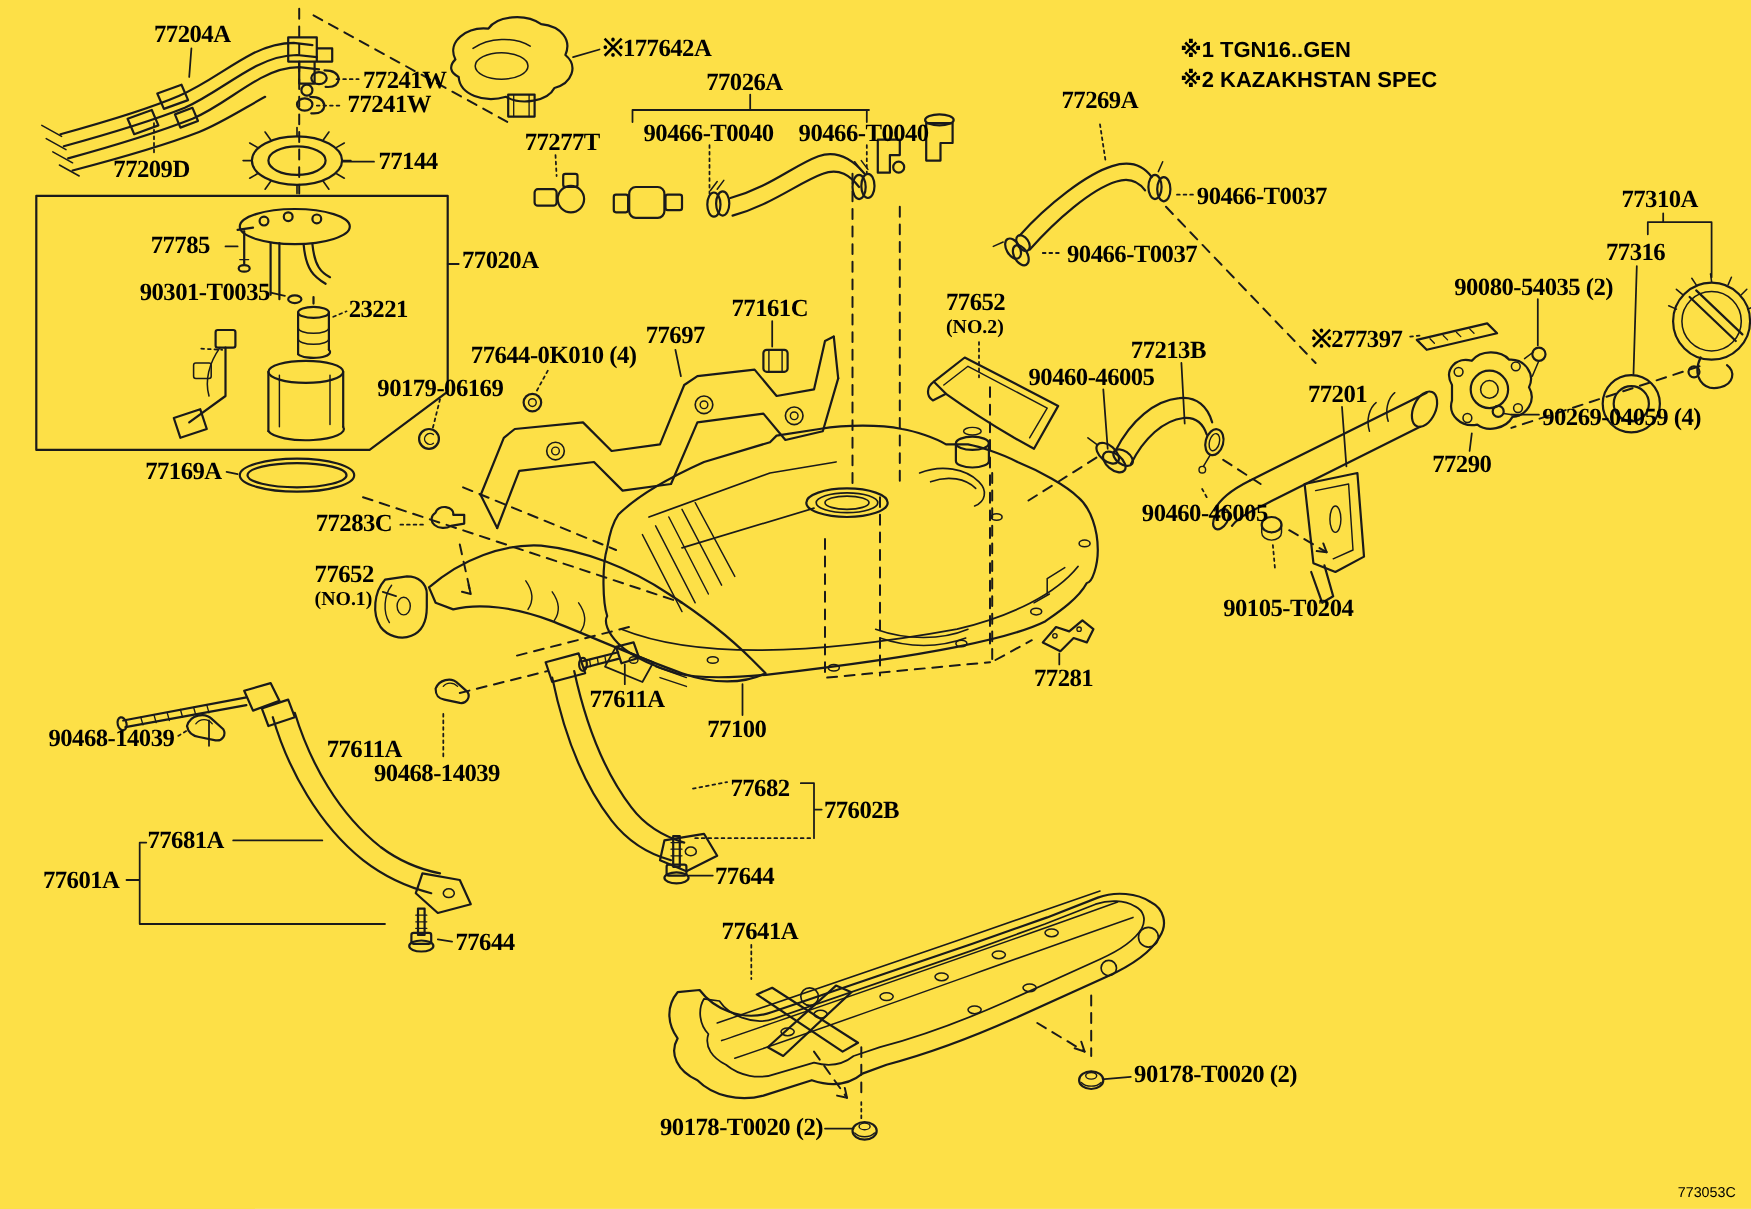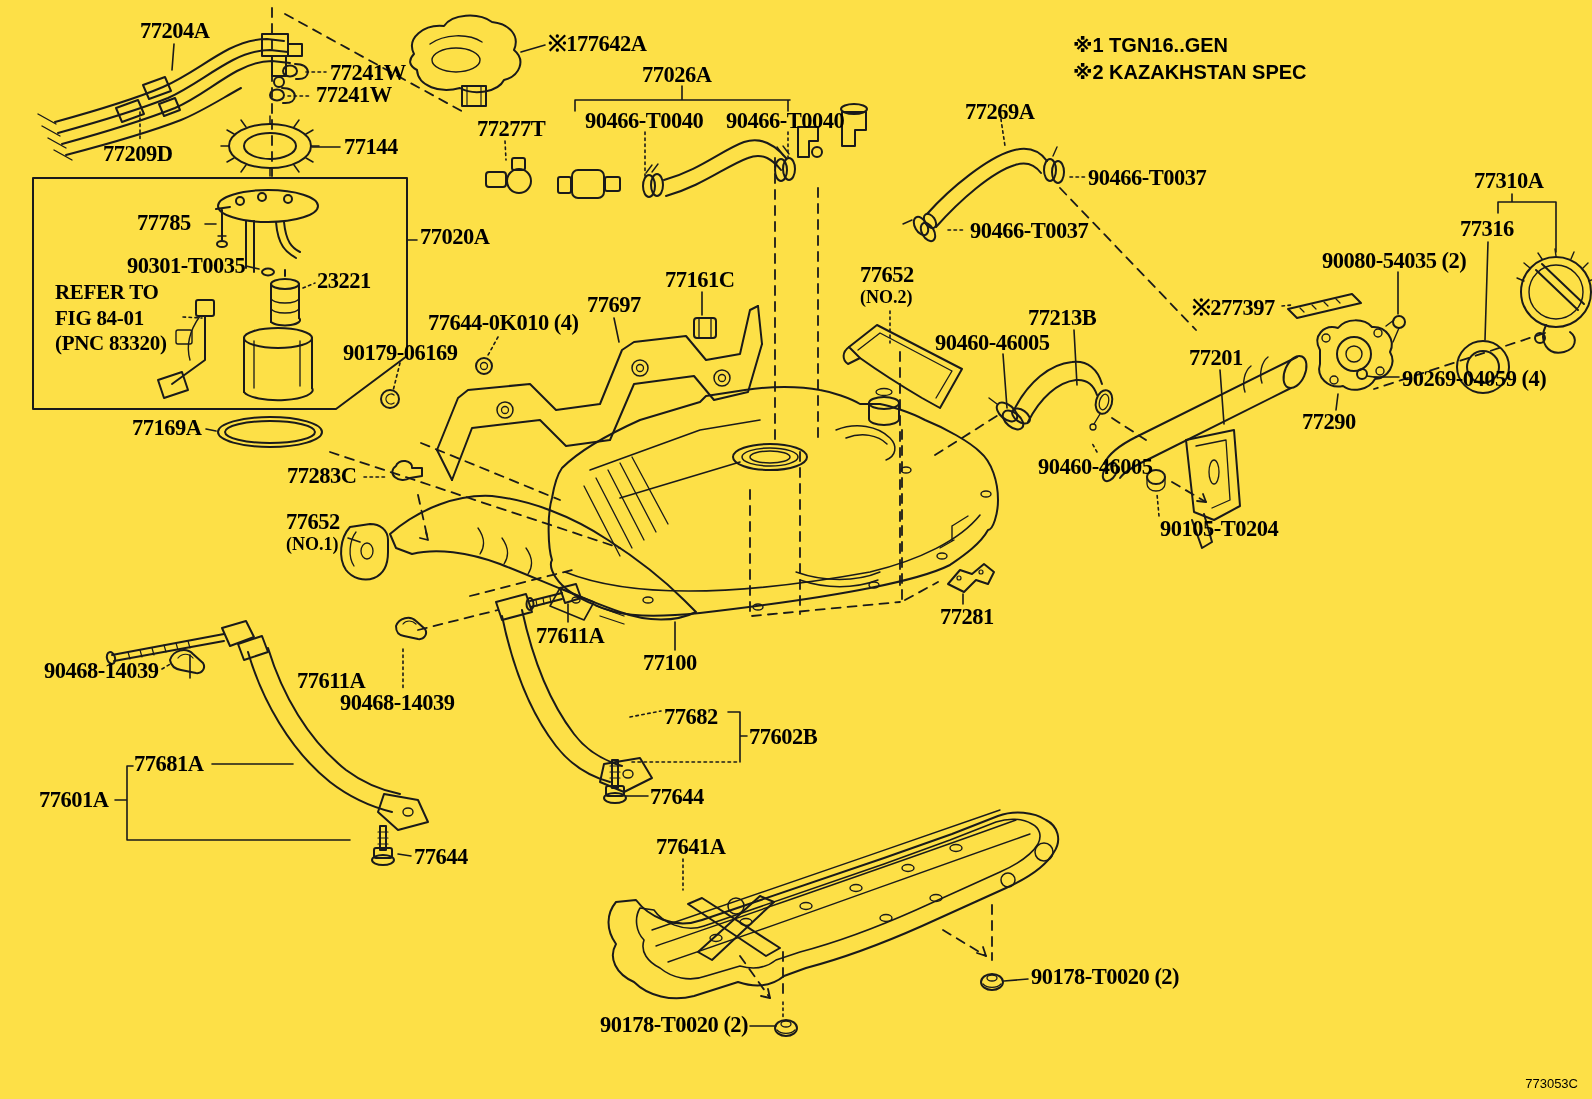--- a/index.html
+++ b/index.html
@@ -340,21 +340,21 @@
       <div class="plabel" style="left: 140px; top: 20px;">77204A</div>
       <div class="plabel" style="left: 330px; top: 62px;">77241W</div>
       <div class="plabel" style="left: 316px; top: 84px;">77241W</div>
       <div class="plabel" style="left: 103px; top: 143px;">77209D</div>
       <div class="plabel" style="left: 344px; top: 136px;">77144</div>
       <div class="plabel" style="left: 548px; top: 33px;">※177642A</div>
       <div class="plabel" style="left: 642px; top: 64px;">77026A</div>
       <div class="plabel" style="left: 585px; top: 110px;">90466-T0040</div>
       <div class="plabel" style="left: 726px; top: 110px;">90466-T0040</div>
       <div class="plabel" style="left: 477px; top: 118px;">77277T</div>
-      <div class="plabel" style="left: 965px; top: 101px;">77269A</div>
+      <div class="plabel" style="left: 965px; top: 80px;">77269A</div>
       <div class="plabel" style="left: 1088px; top: 167px;">90466-T0037</div>
       <div class="plabel" style="left: 970px; top: 220px;">90466-T0037</div>
       <div class="plabel" style="left: 1474px; top: 170px;">77310A</div>
       <div class="plabel" style="left: 1460px; top: 218px;">77316</div>
       <div class="plabel" style="left: 1322px; top: 250px;">90080-54035 (2)</div>
       <div class="plabel" style="left: 1192px; top: 297px;">※277397</div>
       <div class="plabel" style="left: 1189px; top: 347px;">77201</div>
       <div class="plabel" style="left: 1402px; top: 368px;">90269-04059 (4)</div>
       <div class="plabel" style="left: 1302px; top: 411px;">77290</div>
       <div class="plabel" style="left: 137px; top: 212px;">77785</div>
@@ -363,21 +363,21 @@
       <div class="plabel" style="left: 317px; top: 270px;">23221</div>
       <div class="plabel" style="left: 132px; top: 417px;">77169A</div>
       <div class="plabel" style="left: 343px; top: 342px;">90179-06169</div>
       <div class="plabel" style="left: 428px; top: 312px;">77644-0K010 (4)</div>
       <div class="plabel" style="left: 587px; top: 294px;">77697</div>
       <div class="plabel" style="left: 665px; top: 269px;">77161C</div>
       <div class="plabel" style="left: 860px; top: 264px;">77652<div class="plabel-sub">(NO.2)</div></div>
       <div class="plabel" style="left: 935px; top: 332px;">90460-46005</div>
       <div class="plabel" style="left: 1028px; top: 307px;">77213B</div>
       <div class="plabel" style="left: 1038px; top: 456px;">90460-46005</div>
-      <div class="plabel" style="left: 1112px; top: 518px; margin-left: 48px;">90105-T0204</div>
+      <div class="plabel" style="left: 1112px; top: 542px;">90105-T0204</div>
       <div class="plabel" style="left: 287px; top: 465px;">77283C</div>
       <div class="plabel" style="left: 286px; top: 511px;">77652<div class="plabel-sub">(NO.1)</div></div>
       <div class="plabel" style="left: 536px; top: 625px;">77611A</div>
       <div class="plabel" style="left: 643px; top: 652px;">77100</div>
       <div class="plabel" style="left: 940px; top: 606px; text-align: center;">77281</div>
       <div class="plabel" style="left: 44px; top: 660px;">90468-14039</div>
       <div class="plabel" style="left: 297px; top: 670px;">77611A</div>
       <div class="plabel" style="left: 340px; top: 692px;">90468-14039</div>
       <div class="plabel" style="left: 134px; top: 753px;">77681A</div>
       <div class="plabel" style="left: 39px; top: 789px;">77601A</div>
@@ -386,20 +386,15 @@
       <div class="plabel" style="left: 650px; top: 786px;">77644</div>
       <div class="plabel" style="left: 414px; top: 846px;">77644</div>
       <div class="plabel" style="left: 656px; top: 836px; text-align: right;">77641A</div>
       <div class="plabel" style="left: 600px; top: 1014px;">90178-T0020 (2)</div>
       <div class="plabel" style="left: 1031px; top: 966px;">90178-T0020 (2)</div>
     </div>
 
   <div class="note" style="left:1073px;top:33px">※1 TGN16..GEN</div>
   <div class="note" style="left:1073px;top:60px">※2 KAZAKHSTAN SPEC</div>
 
-  <div class="refblock" style="left:55px;top:280px">
-    <div>REFER TO</div>
-    <div>FIG 84-01</div>
-    <div>(PNC 83320)</div>
-  </div>
 
   <div class="diagram-code">773053C</div>
 </div>
 
 </body></html>

